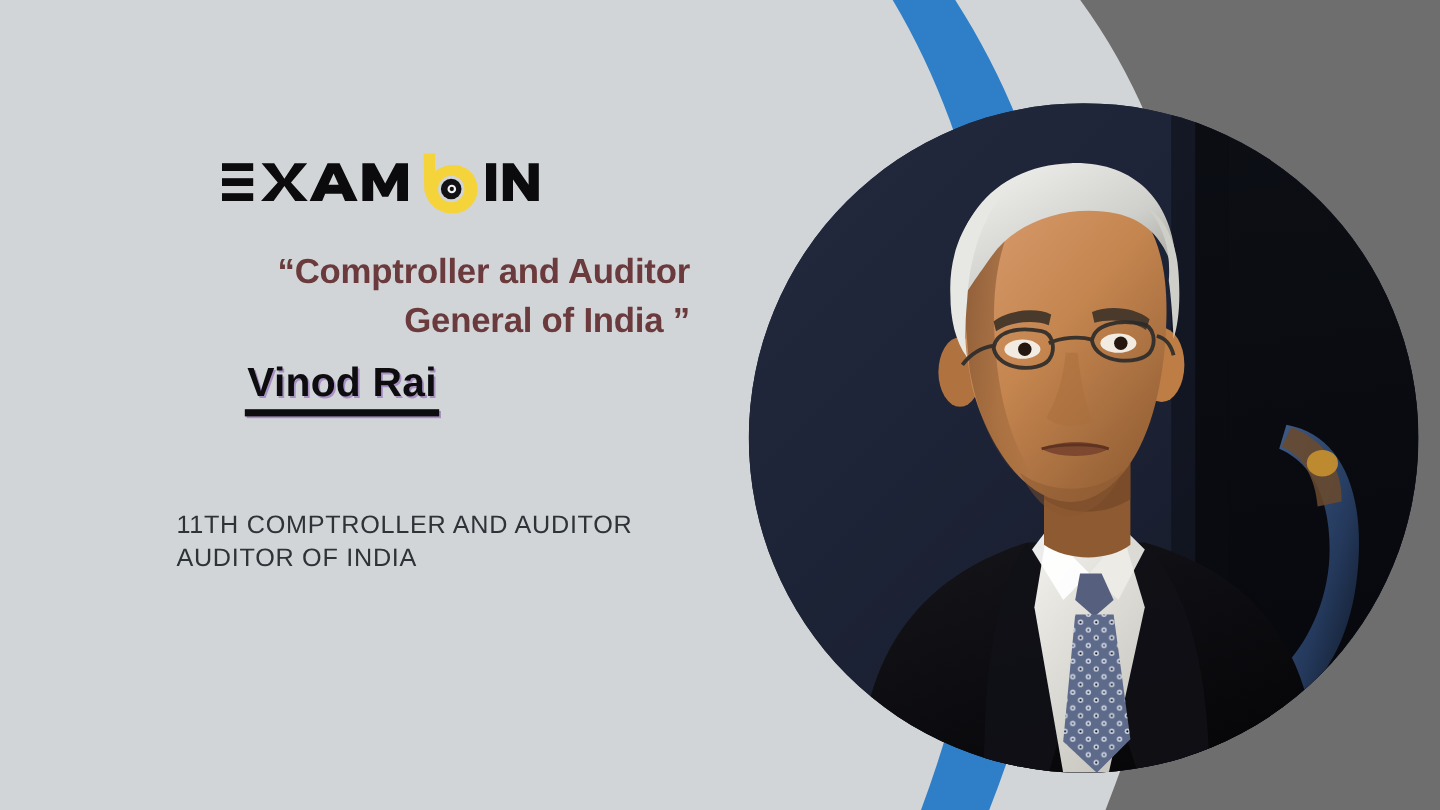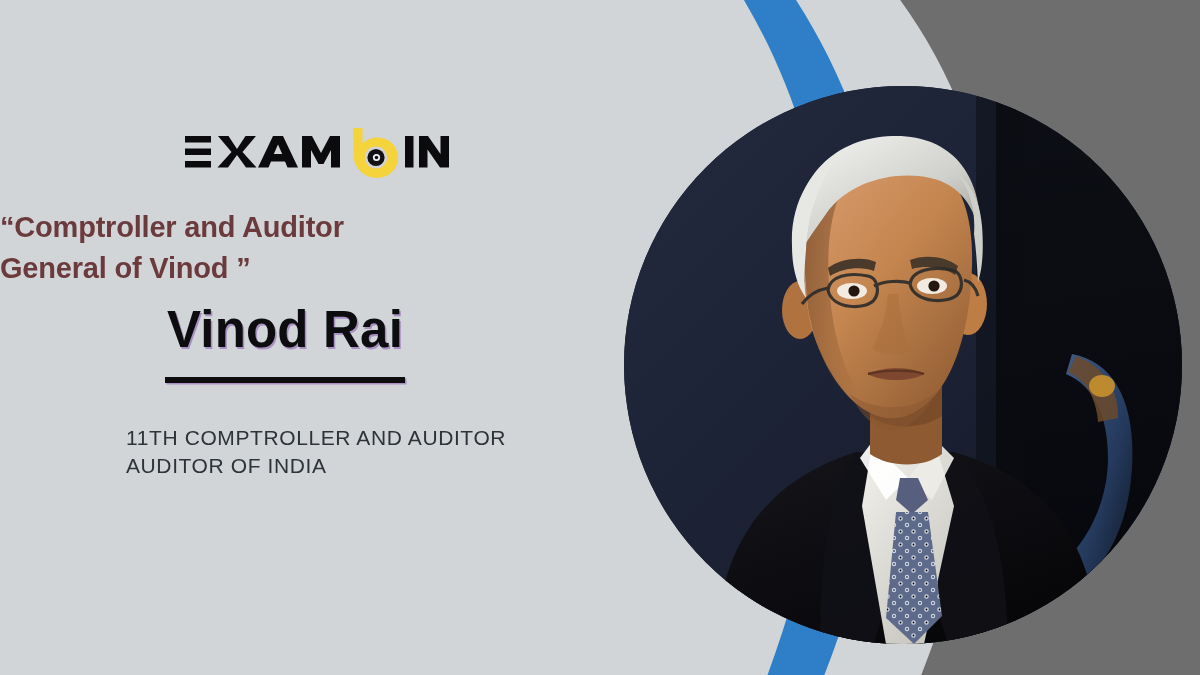--- a/index.html
+++ b/index.html
@@ -46,46 +46,46 @@
     align-items: center;
   }
   .logo-svg { display: block; }
 
   
   .quote {
     position: absolute;
     left: 0;
     top: 207px;
     width: 575px;
-    text-align: left;
+    text-align: right;
     color: #6b3a3c;
     font-size: 29px;
     font-weight: bold;
     line-height: 1.42;
     letter-spacing: -0.2px;
   }
   .quote-line { display: block; white-space: pre; }
 
   
   .name-wrap {
     position: absolute;
     left: 0;
     top: 300px;
     width: 570px;
     text-align: center;
   }
   .name {
     display: inline-block;
     position: relative;
     color: #0d0d0f;
-    font-size: 51px;
+    font-size: 34px;
     font-weight: bold;
     letter-spacing: 0.2px;
     text-shadow: 1.5px 1.5px 0 rgba(120, 60, 170, 0.45);
-    padding-bottom: 24px;
+    padding-bottom: 8px;
   }
   .name-underline {
     position: absolute;
     left: -2px;
     right: -2px;
     bottom: 0;
     height: 6px;
     background: #0d0d0f;
     box-shadow: 1.5px 1.5px 0 rgba(120, 60, 170, 0.45);
   }
@@ -95,21 +95,21 @@
     position: absolute;
     left: 126px;
     top: 424px;
     width: 400px;
     color: #2e3338;
     font-size: 21px;
     font-weight: 400;
     line-height: 1.33;
     letter-spacing: 0.6px;
   }
-  .caption-line { display: block; white-space: pre; }
+  .caption-line { display: block; white-space: pre; margin-left: 21px; }
 
   
   .portrait {
     position: absolute;
     left: 624px;
     top: 86px;
     width: 558px;
     height: 558px;
     border-radius: 50%;
     overflow: hidden;
@@ -277,21 +277,21 @@
 
         <g fill="#0b0b0d">
           <rect x="220" y="10" width="8.5" height="31.5"></rect>
           <path d="M 234 10 L 243 10 L 255.5 28 L 255.5 10 L 264 10 L 264 41.5 L 255 41.5 L 242.5 23.5 L 242.5 41.5 L 234 41.5 Z"></path>
         </g>
       </svg>
     </div>
 
     <div class="quote">
       <span class="quote-line">“Comptroller and Auditor</span>
-      <span class="quote-line">General of Vinod ”</span>
+      <span class="quote-line">General of India ”</span>
     </div>
 
     <div class="name-wrap">
       <span class="name">
         <span>Vinod Rai</span>
         <span class="name-underline"></span>
       </span>
     </div>
 
     <div class="caption">

